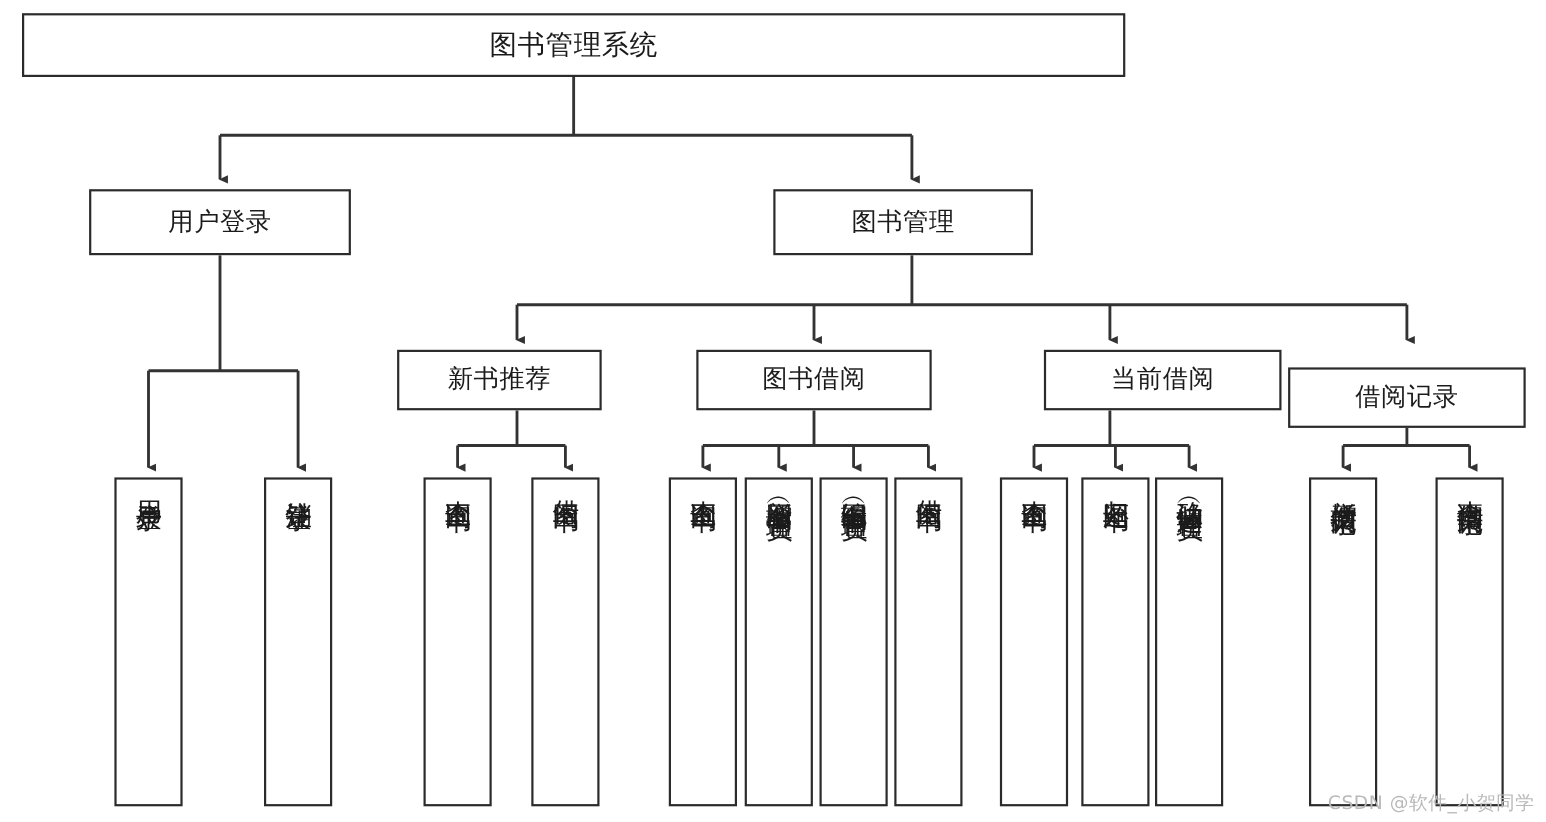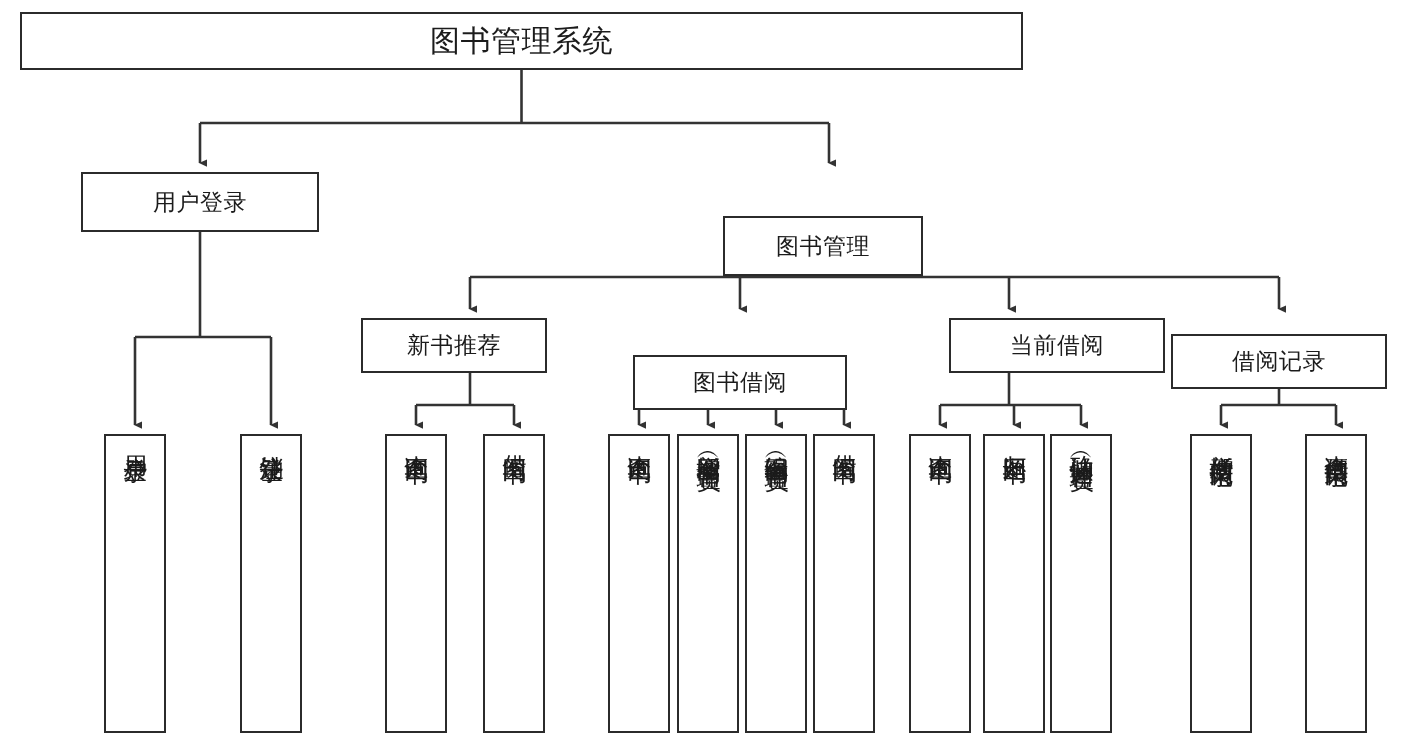--- a/index.html
+++ b/index.html
@@ -41,21 +41,21 @@
     display: block;
     text-align: center;
     line-height: 1.05;
     white-space: nowrap;
   }
   
   .node.h .label {
     font-size: 23px;
     letter-spacing: 0.5px;
   }
-  .node.tier0 .label { font-size: 30px; }
+  .node.tier0 .label { font-size: 25px; }
   
   .node.v {
     align-items: flex-start;
     padding-top: 0;
   }
   .node.v .label {
     writing-mode: vertical-rl;
     text-orientation: upright;
     font-size: 24px;
     line-height: 1.12;
@@ -123,27 +123,27 @@
       </g>
   </svg>
 
   <div id="nodes">
       <div class="node h tier0" style="left: 20px; top: 12px; width: 1003px; height: 58px;">
         <span class="label">图书管理系统</span>
       </div>
       <div class="node h tier1" style="left: 81px; top: 172px; width: 238px; height: 60px;">
         <span class="label">用户登录</span>
       </div>
-      <div class="node h tier1" style="left: 723px; top: 172px; width: 200px; height: 60px; margin-top: 44px;">
+      <div class="node h tier1" style="left: 703px; top: 172px; width: 236px; height: 60px;">
         <span class="label">图书管理</span>
       </div>
       <div class="node h tier2" style="left: 361px; top: 318px; width: 186px; height: 55px;">
         <span class="label">新书推荐</span>
       </div>
-      <div class="node h tier2" style="left: 633px; top: 318px; width: 214px; height: 55px; margin-top: 37px;">
+      <div class="node h tier2" style="left: 633px; top: 318px; width: 214px; height: 55px;">
         <span class="label">图书借阅</span>
       </div>
       <div class="node h tier2" style="left: 949px; top: 318px; width: 216px; height: 55px;">
         <span class="label">当前借阅</span>
       </div>
       <div class="node h tier2" style="left: 1171px; top: 334px; width: 216px; height: 55px;">
         <span class="label">借阅记录</span>
       </div>
       <div class="node v tier3" style="left: 104px; top: 434px; width: 62px; height: 299px;">
         <span class="label">用户登录</span>
@@ -179,13 +179,14 @@
         <span class="label">确认归还（管理员）</span>
       </div>
       <div class="node v tier3" style="left: 1190px; top: 434px; width: 62px; height: 299px;">
         <span class="label">新增借阅记录</span>
       </div>
       <div class="node v tier3" style="left: 1305px; top: 434px; width: 62px; height: 299px;">
         <span class="label">查询借阅记录</span>
       </div>
     </div>
 
+  <div class="watermark">CSDN @软件_小贺同学</div>
 </div>
 
 </body></html>

